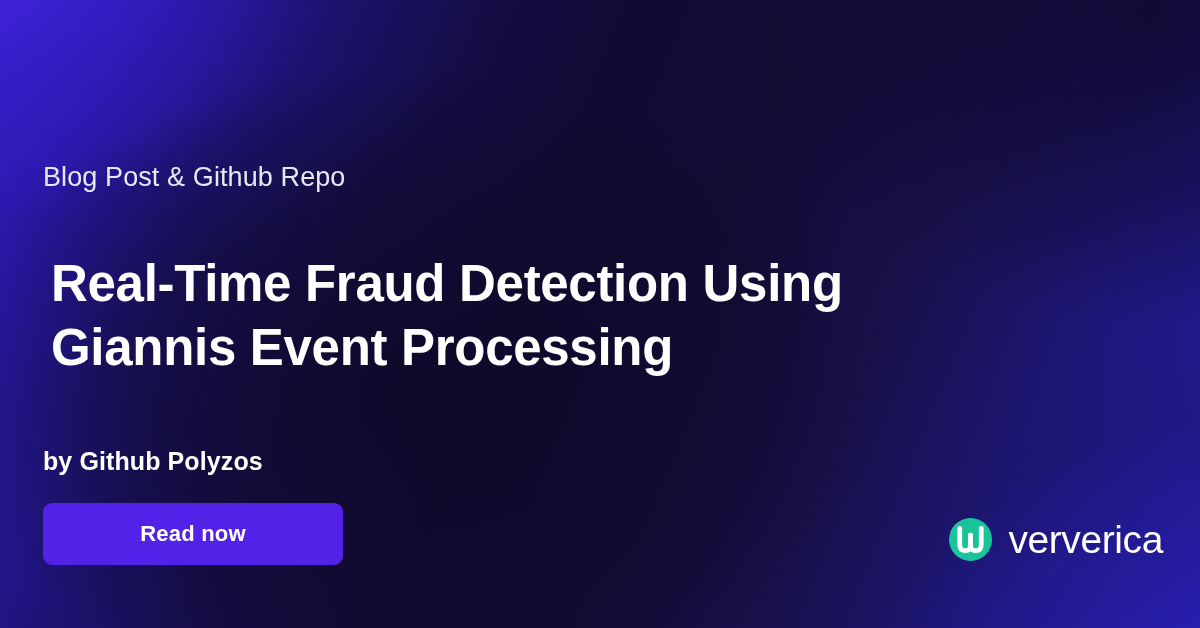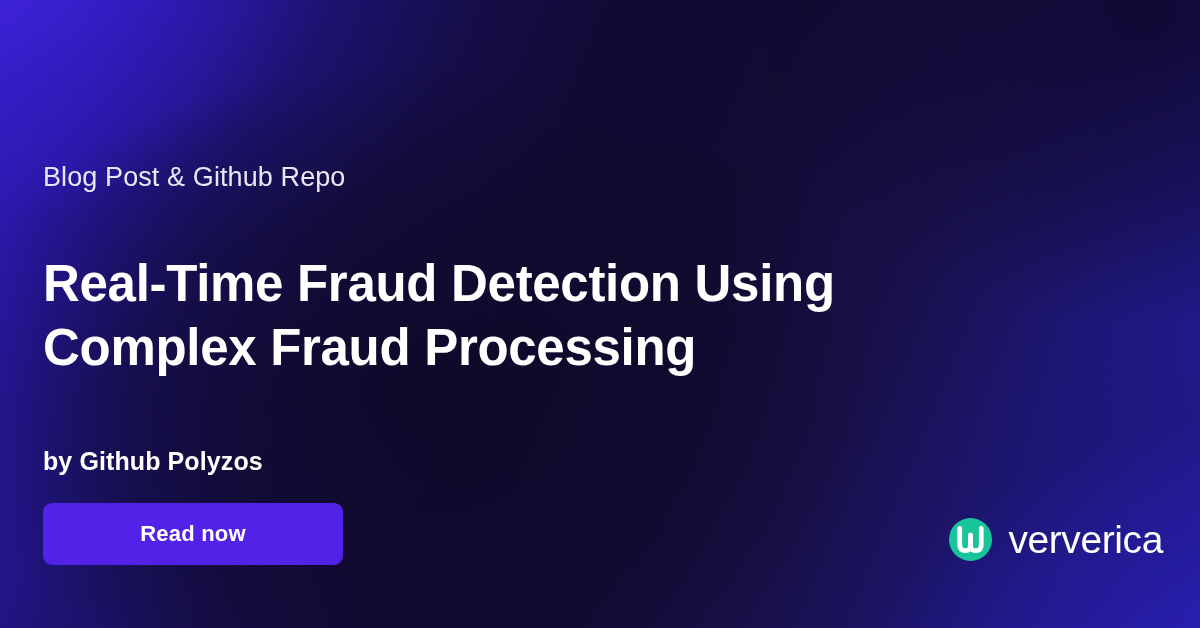--- a/index.html
+++ b/index.html
@@ -86,21 +86,21 @@
     font-weight: 400;
     letter-spacing: 0.1px;
     color: #e9e7f5;
     line-height: 40px;
     white-space: nowrap;
   }
 
   .headline {
     position: absolute;
     top: 252px;
-    left: 0;
+    left: 8px;
     width: 950px;
     margin: 0;
     font-size: 51px;
     font-weight: 700;
     line-height: 64px;
     letter-spacing: -0.3px;
     color: #ffffff;
   }
 
   .headline .line {
@@ -178,21 +178,21 @@
   <div class="bg-layer bg-glow-br"></div>
   <div class="bg-layer bg-dark-core"></div>
   <div class="bg-layer bg-topright"></div>
 
   <div class="content">
 
     <div class="eyebrow">Blog Post &amp; Github Repo</div>
 
     <h1 class="headline">
       <span class="line">Real-Time Fraud Detection Using</span>
-      <span class="line">Complex Fraud Processing</span>
+      <span class="line">Giannis Event Processing</span>
     </h1>
 
     <div class="byline">by Github Polyzos</div>
 
     <button class="cta-button">Read now</button>
 
   </div>
 
   <div class="logo">
     <svg class="logo-mark" viewBox="0 0 100 100">

